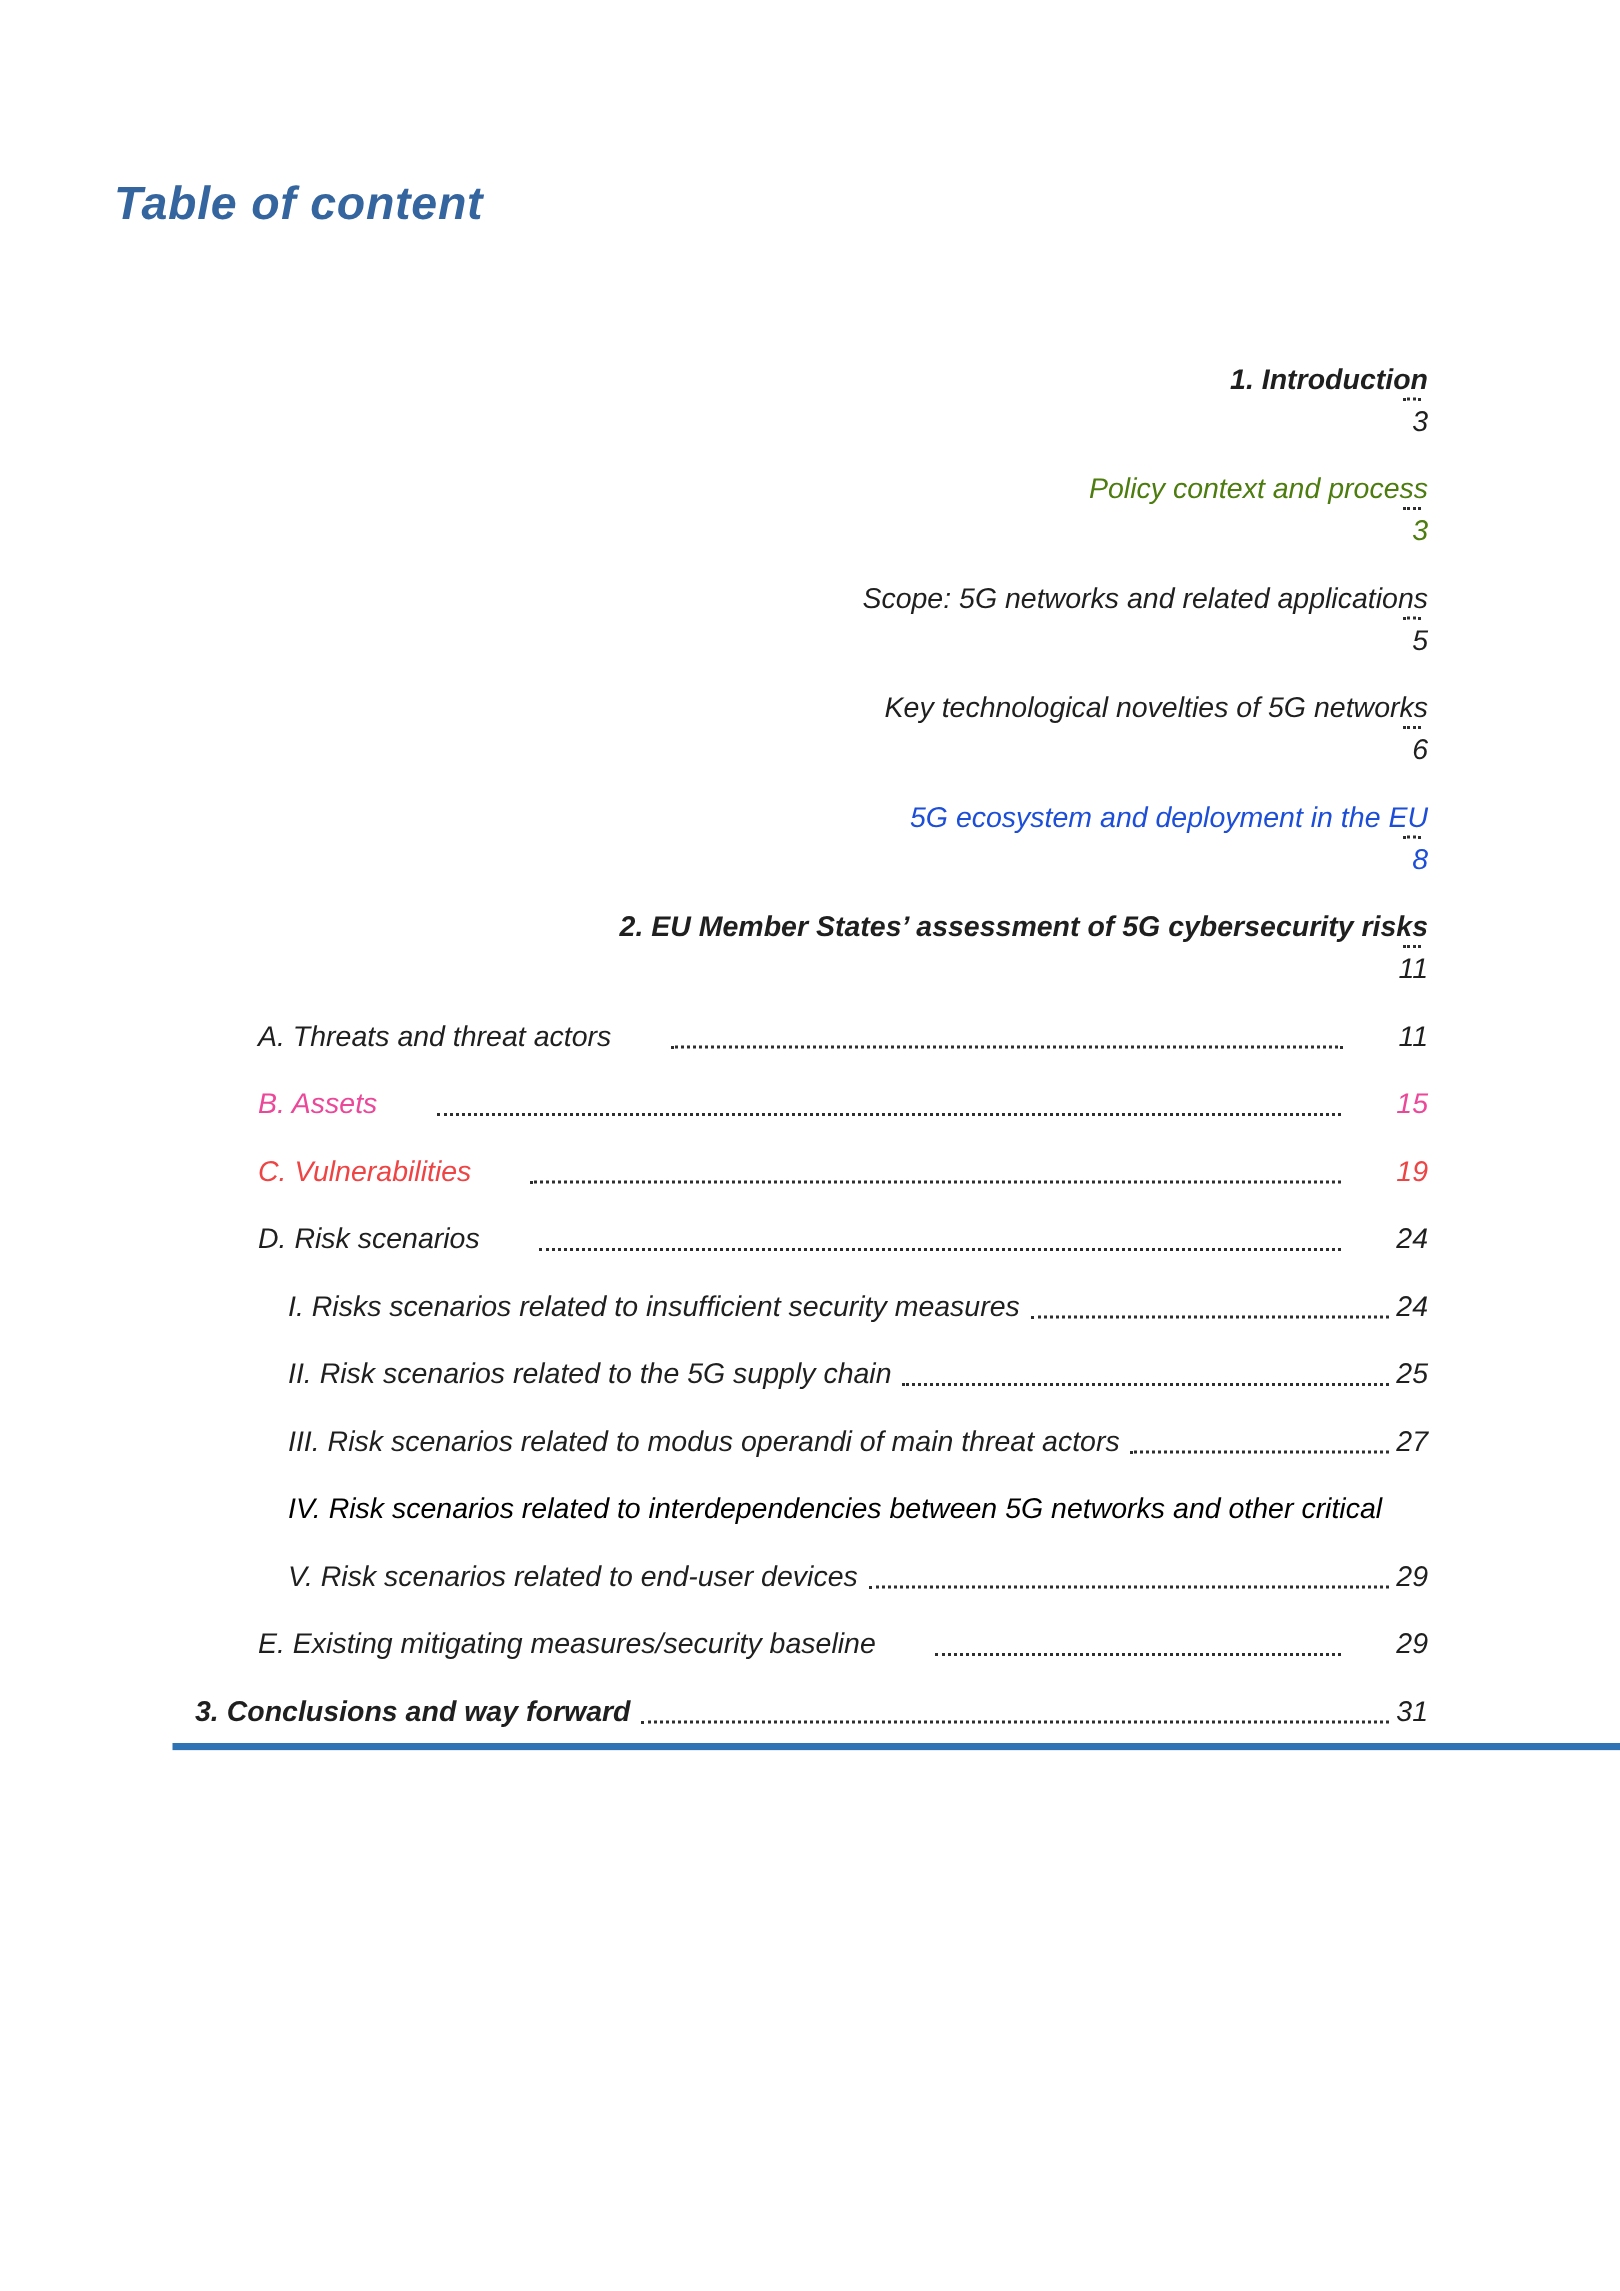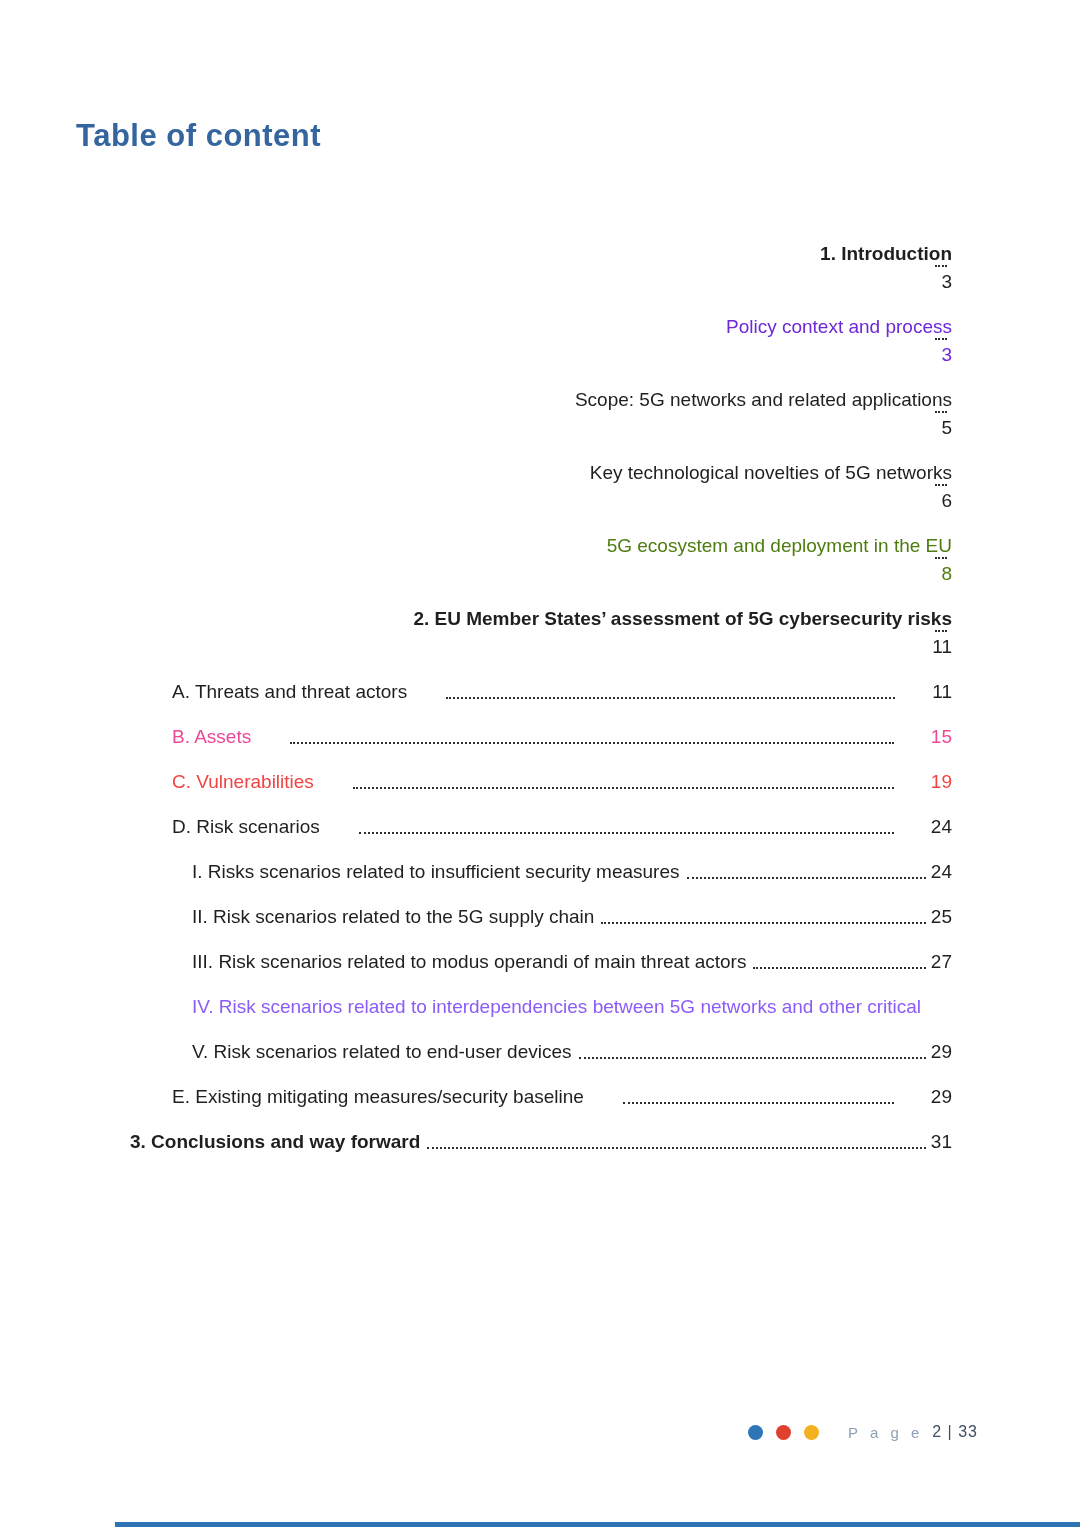--- a/index.html
+++ b/index.html
@@ -1,22 +1,23 @@
 <!DOCTYPE html>
 <html><head>
 <meta charset="utf-8">
 <style>
   html, body { margin: 0; padding: 0; background: #ffffff; }
   .page {
     position: relative;
     width: 1080px;
-    height: 1527px;
+    height: 1167px;
     background: #ffffff;
     font-family: "Liberation Sans", sans-serif;
     overflow: hidden;
+    font-style: italic;
   }
   .title {
     position: absolute;
     left: 76px;
     top: 118px;
     margin: 0;
     font-size: 31px;
     font-weight: bold;
     letter-spacing: 0.5px;
     color: #35659F;
@@ -93,36 +94,36 @@
 <div class="page">
 
   <h1 class="title" style="color: rgb(53, 101, 159);">Table of content</h1>
 
   <div class="toc" id="toc-list">
       <div class="toc-row indent-1 bold" style="color: rgb(31, 31, 31);">
         <span class="toc-label">1. Introduction</span>
         <span class="toc-leader" style="border-bottom-color: rgb(46, 46, 46);"></span>
         <span class="toc-page">3</span>
       </div>
-      <div class="toc-row indent-1" style="color: #6d28d9;">
+      <div class="toc-row indent-1" style="color: #4d7c0f;">
         <span class="toc-label">Policy context and process</span>
         <span class="toc-leader" style="border-bottom-color: rgb(46, 46, 46);"></span>
         <span class="toc-page">3</span>
       </div>
       <div class="toc-row indent-1" style="color: rgb(31, 31, 31);">
         <span class="toc-label">Scope: 5G networks and related applications</span>
         <span class="toc-leader" style="border-bottom-color: rgb(46, 46, 46);"></span>
         <span class="toc-page">5</span>
       </div>
       <div class="toc-row indent-1" style="color: rgb(31, 31, 31);">
         <span class="toc-label">Key technological novelties of 5G networks</span>
         <span class="toc-leader" style="border-bottom-color: rgb(46, 46, 46);"></span>
         <span class="toc-page">6</span>
       </div>
-      <div class="toc-row indent-1" style="color: #4d7c0f;">
+      <div class="toc-row indent-1" style="color: #1d4ed8;">
         <span class="toc-label">5G ecosystem and deployment in the EU</span>
         <span class="toc-leader" style="border-bottom-color: rgb(46, 46, 46);"></span>
         <span class="toc-page">8</span>
       </div>
       <div class="toc-row indent-1 bold" style="color: rgb(31, 31, 31);">
         <span class="toc-label">2. EU Member States’ assessment of 5G cybersecurity risks</span>
         <span class="toc-leader" style="border-bottom-color: rgb(46, 46, 46);"></span>
         <span class="toc-page">11</span>
       </div>
       <div class="toc-row indent-2" style="color: rgb(31, 31, 31);">
@@ -153,21 +154,21 @@
       <div class="toc-row indent-3" style="color: rgb(31, 31, 31);">
         <span class="toc-label">II. Risk scenarios related to the 5G supply chain</span>
         <span class="toc-leader" style="border-bottom-color: rgb(46, 46, 46);"></span>
         <span class="toc-page">25</span>
       </div>
       <div class="toc-row indent-3" style="color: rgb(31, 31, 31);">
         <span class="toc-label">III. Risk scenarios related to modus operandi of main threat actors</span>
         <span class="toc-leader" style="border-bottom-color: rgb(46, 46, 46);"></span>
         <span class="toc-page">27</span>
       </div>
-      <div class="toc-row indent-3 wrapline" style="color: #8b5cf6;">
+      <div class="toc-row indent-3 wrapline" style="color: #000000;">
         <span class="toc-label">IV. Risk scenarios related to interdependencies between 5G networks and other critical</span>
       </div>
       <div class="toc-row indent-3" style="color: rgb(31, 31, 31);">
         <span class="toc-label">V. Risk scenarios related to end-user devices</span>
         <span class="toc-leader" style="border-bottom-color: rgb(46, 46, 46);"></span>
         <span class="toc-page">29</span>
       </div>
       <div class="toc-row indent-2" style="color: rgb(31, 31, 31);">
         <span class="toc-label">E. Existing mitigating measures/security baseline</span>
         <span class="toc-leader" style="border-bottom-color: rgb(46, 46, 46);"></span>

